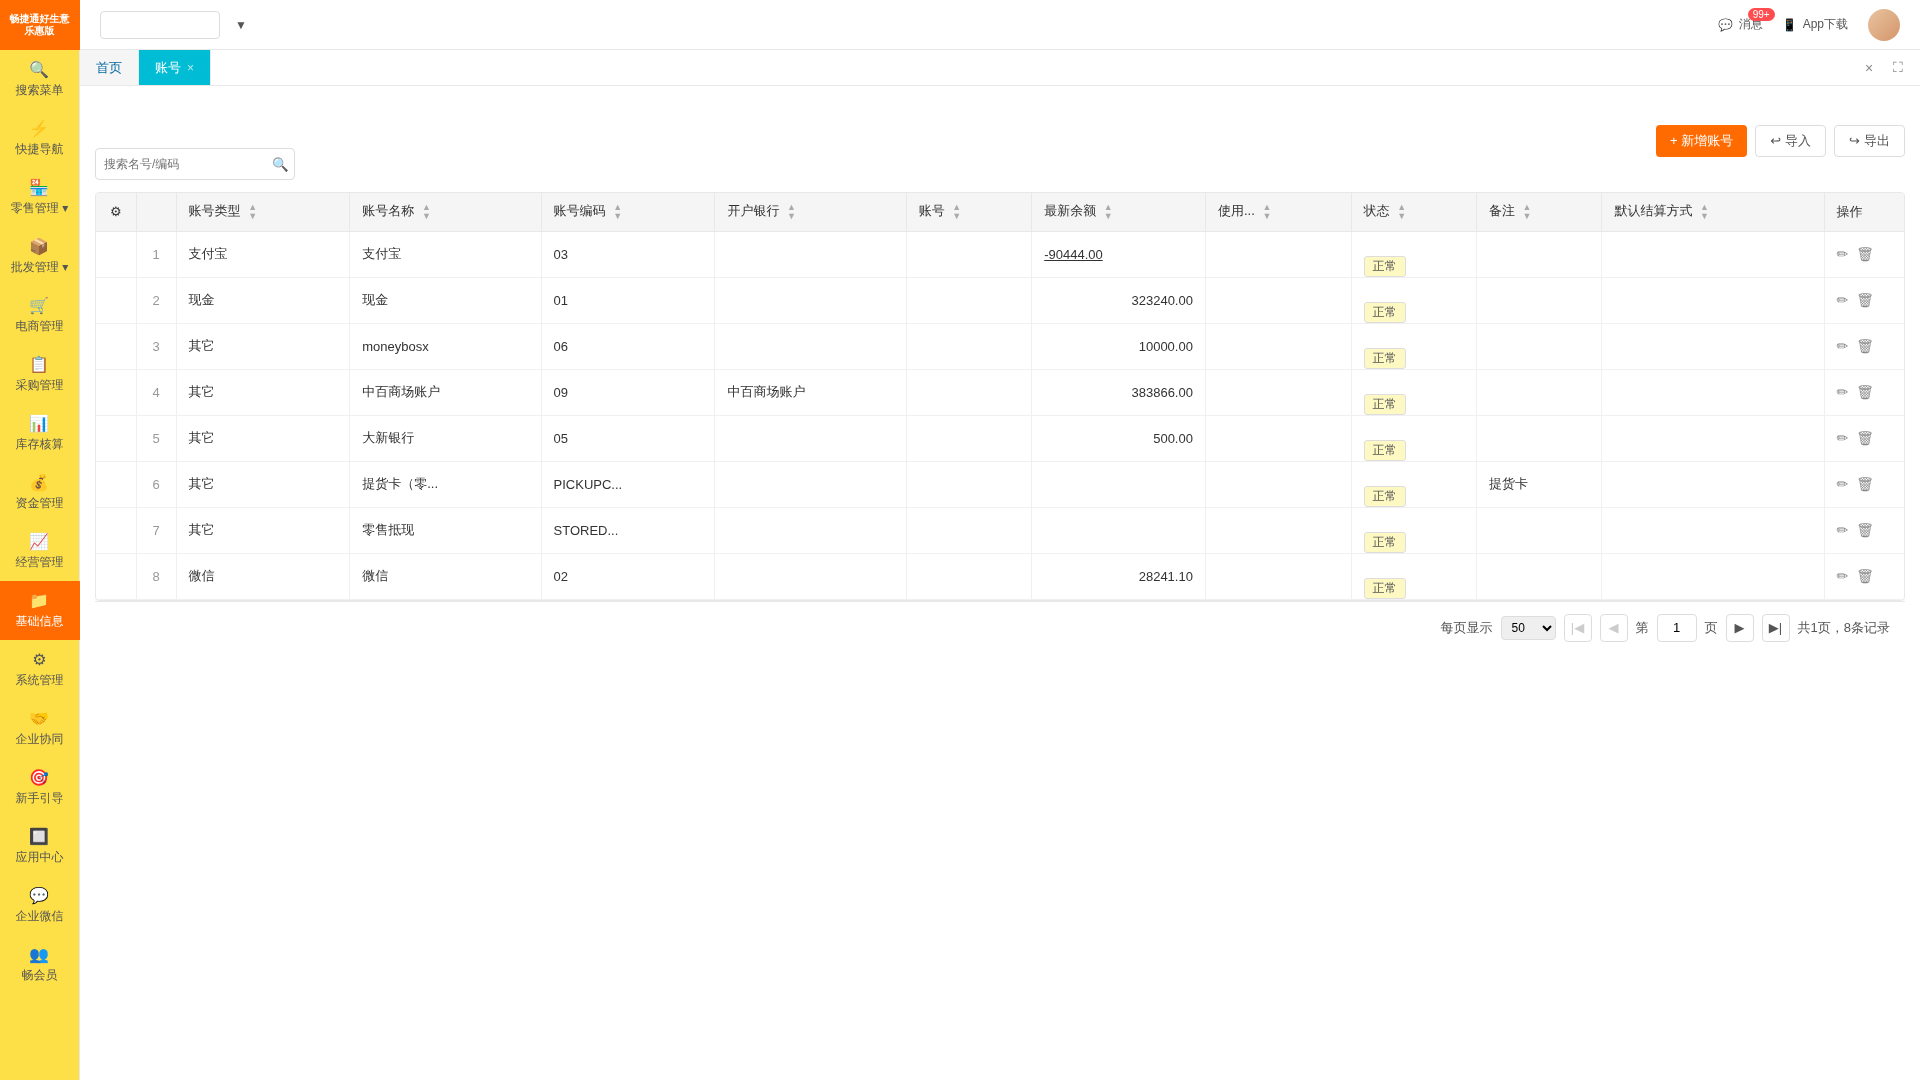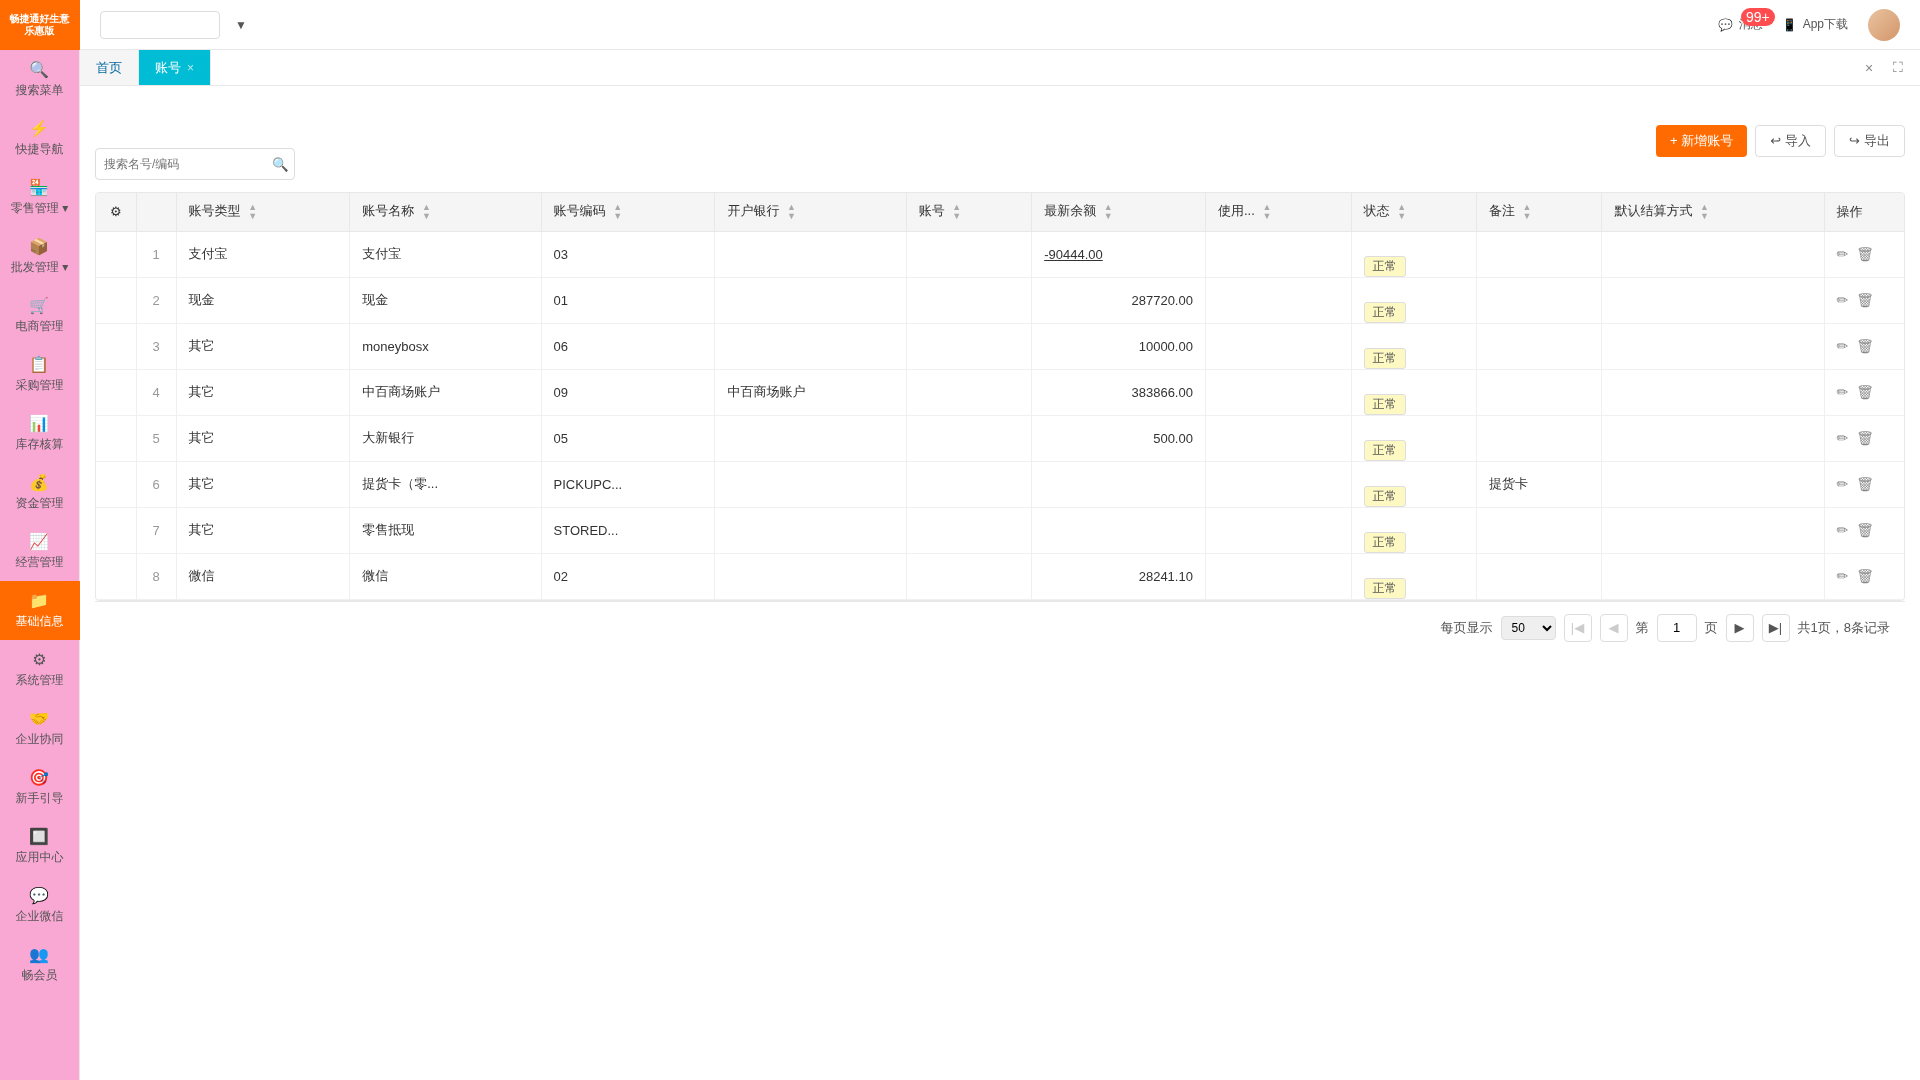--- a/index.html
+++ b/index.html
@@ -1,21 +1,21 @@
 <!DOCTYPE html>
 <html><head>
   <meta charset="utf-8">
   <style>
     * { box-sizing: border-box; margin: 0; padding: 0; }
     body { font-family: 'Microsoft YaHei', Arial, sans-serif; font-size: 13px; background: #f5f5f5; display: flex; height: 1080px; width: 1920px; overflow: hidden; }
 
     
     .sidebar {
       width: 80px;
-      background: #f9a8d4;
+      background: #fde047;
       border-right: 1px solid #e8e8e8;
       display: flex;
       flex-direction: column;
       align-items: center;
       padding-top: 0;
       flex-shrink: 0;
     }
     .sidebar-logo {
       width: 80px;
       height: 50px;
@@ -102,21 +102,21 @@
       cursor: pointer;
       font-size: 12px;
       color: #555;
       position: relative;
     }
     .badge {
       background: #ff4d4f;
       color: #fff;
       border-radius: 10px;
       padding: 1px 5px;
-      font-size: 14px;
+      font-size: 10px;
       position: absolute;
       top: -8px;
       right: -12px;
     }
     .topbar-app {
       display: flex;
       align-items: center;
       gap: 5px;
       cursor: pointer;
       font-size: 12px;
@@ -526,21 +526,21 @@
     </td>
   </tr>
             <tr>
     <td class="row-num"></td>
     <td class="row-num">2</td>
     <td>现金</td>
     <td>现金</td>
     <td>01</td>
     <td></td>
     <td></td>
-    <td style="text-align:right;">287720.00</td>
+    <td style="text-align:right;">323240.00</td>
     <td></td>
     <td><span class="status-badge">正常</span></td>
     <td></td>
     <td></td>
     <td>
       <div class="op-btns">
         <span class="op-btn" title="编辑">✏</span>
         <span class="op-btn" title="删除">🗑</span>
       </div>
     </td>

